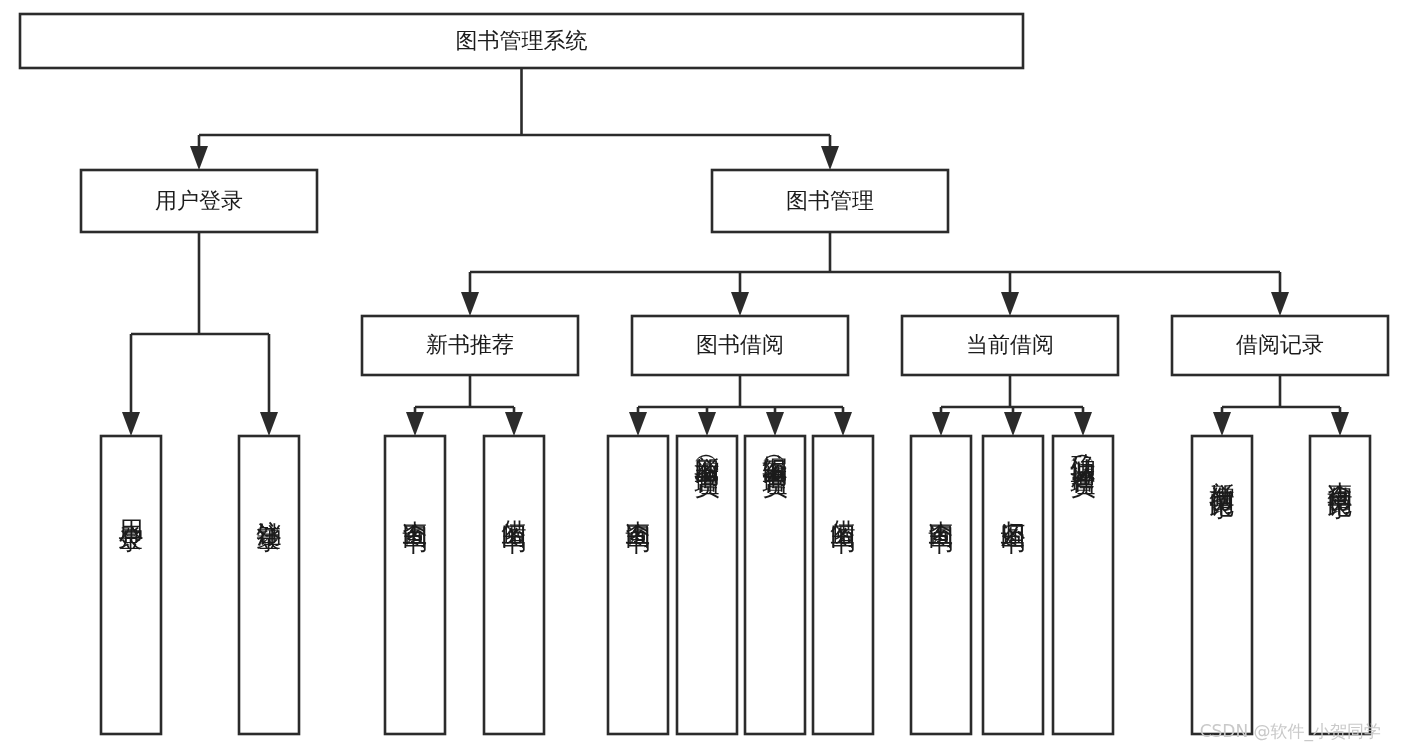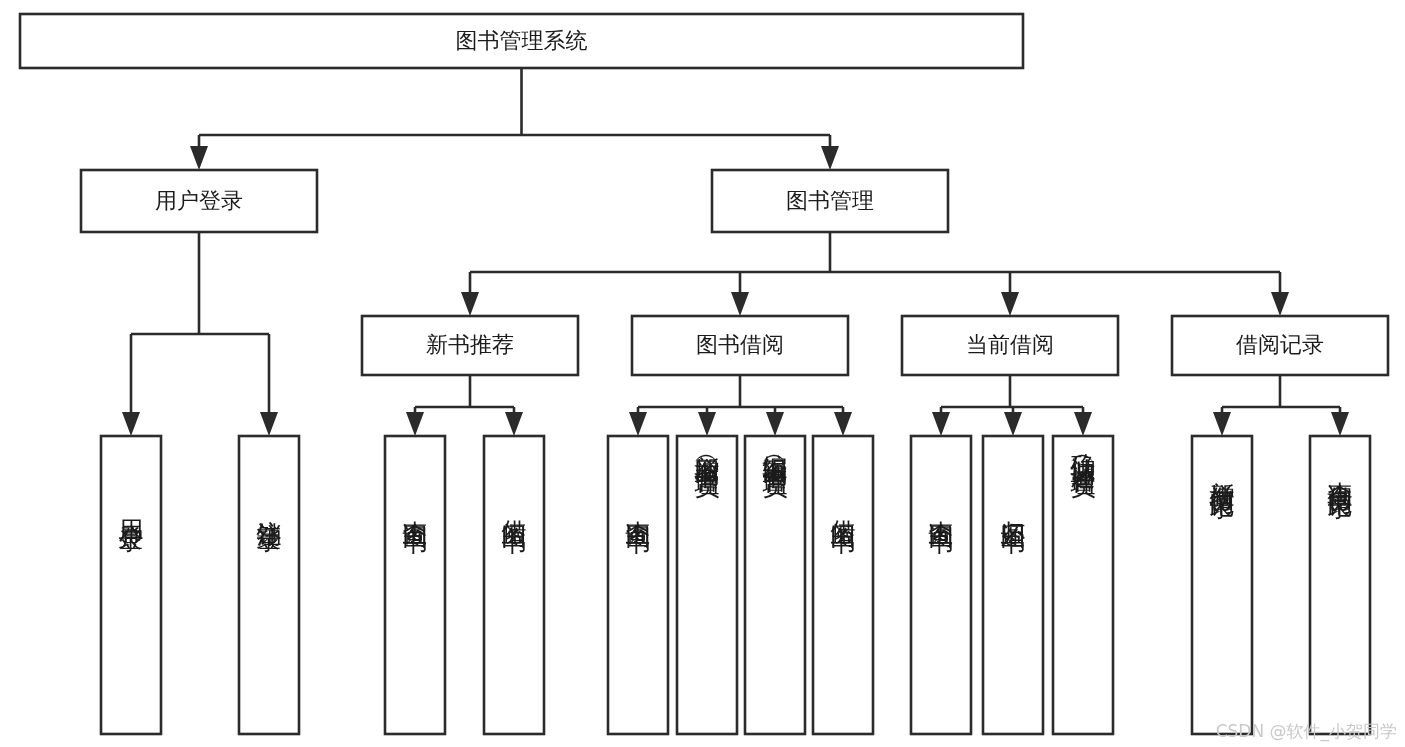--- a/index.html
+++ b/index.html
@@ -48,21 +48,21 @@
     stroke: #2b2b2b;
     stroke-width: 2.6;
     fill: none;
   }
   .arrow-head {
     fill: #2b2b2b;
     stroke: none;
   }
   .watermark {
     position: absolute;
-    right: 8px;
+    right: 24px;
     bottom: 4px;
     color: #c9c9c9;
     font-size: 17px;
     font-family: "DejaVu Sans", "Liberation Sans", sans-serif;
     white-space: nowrap;
     pointer-events: none;
     user-select: none;
   }
 </style>
 </head>

